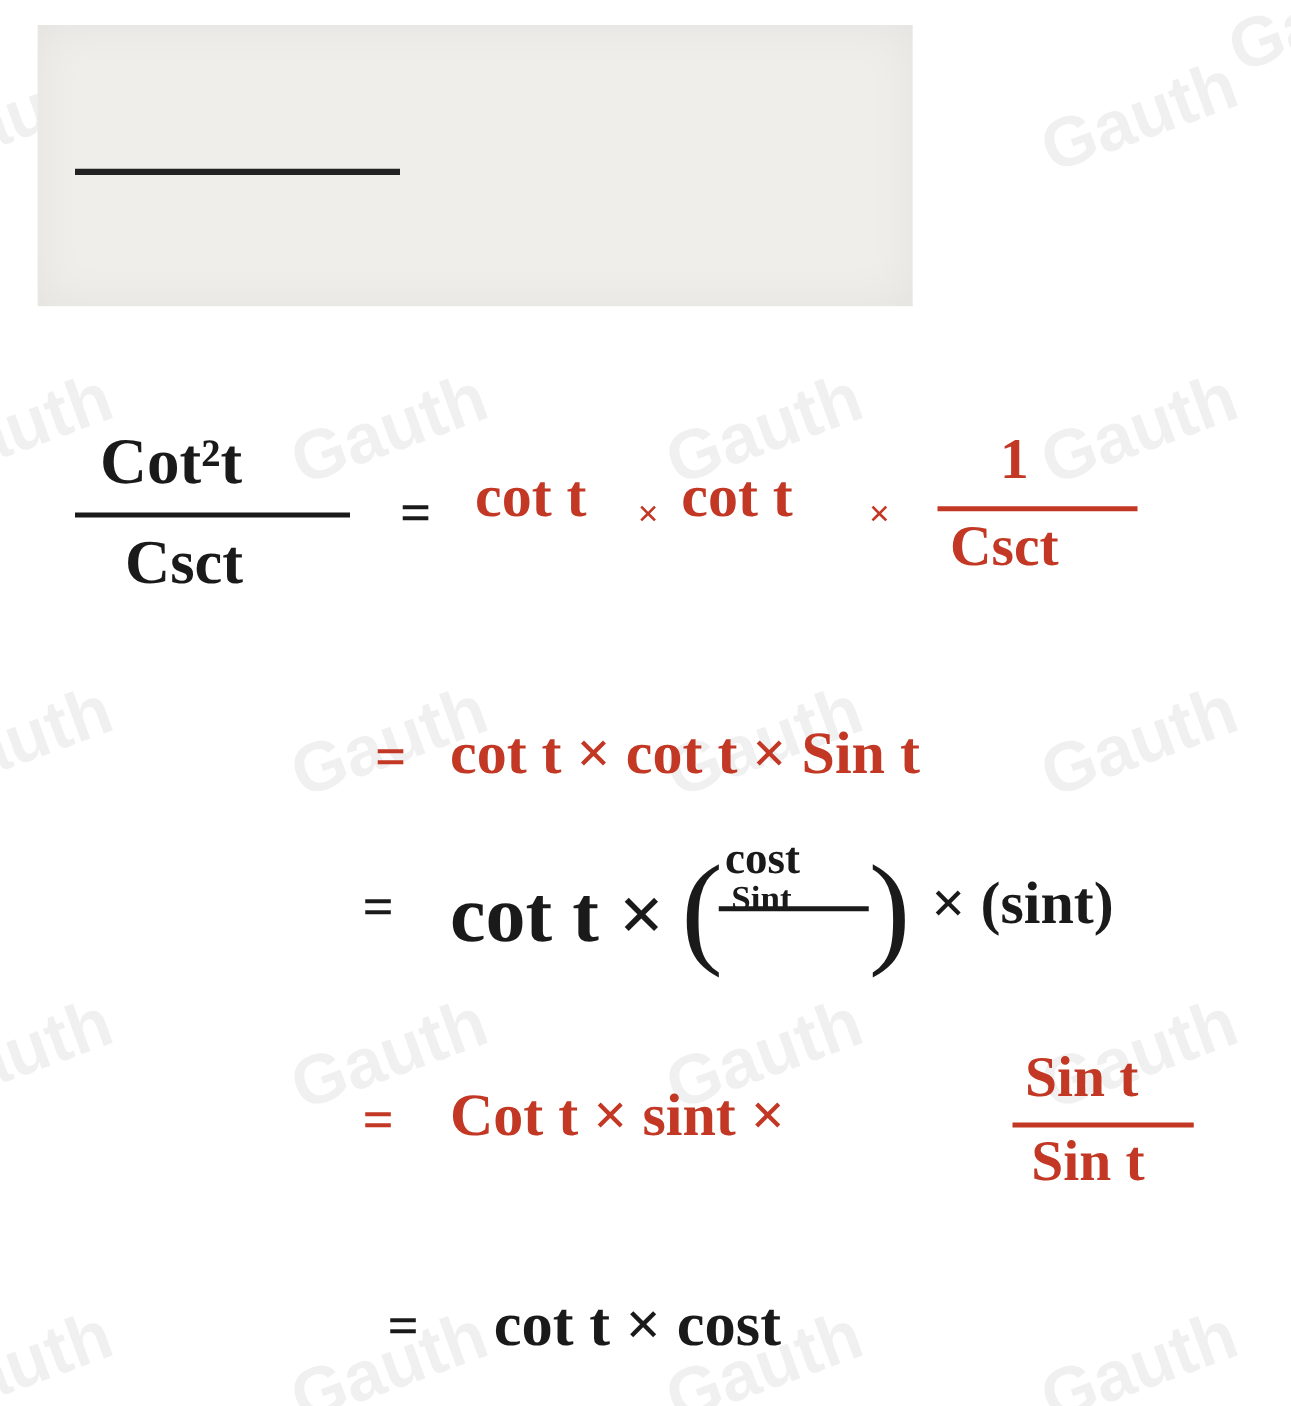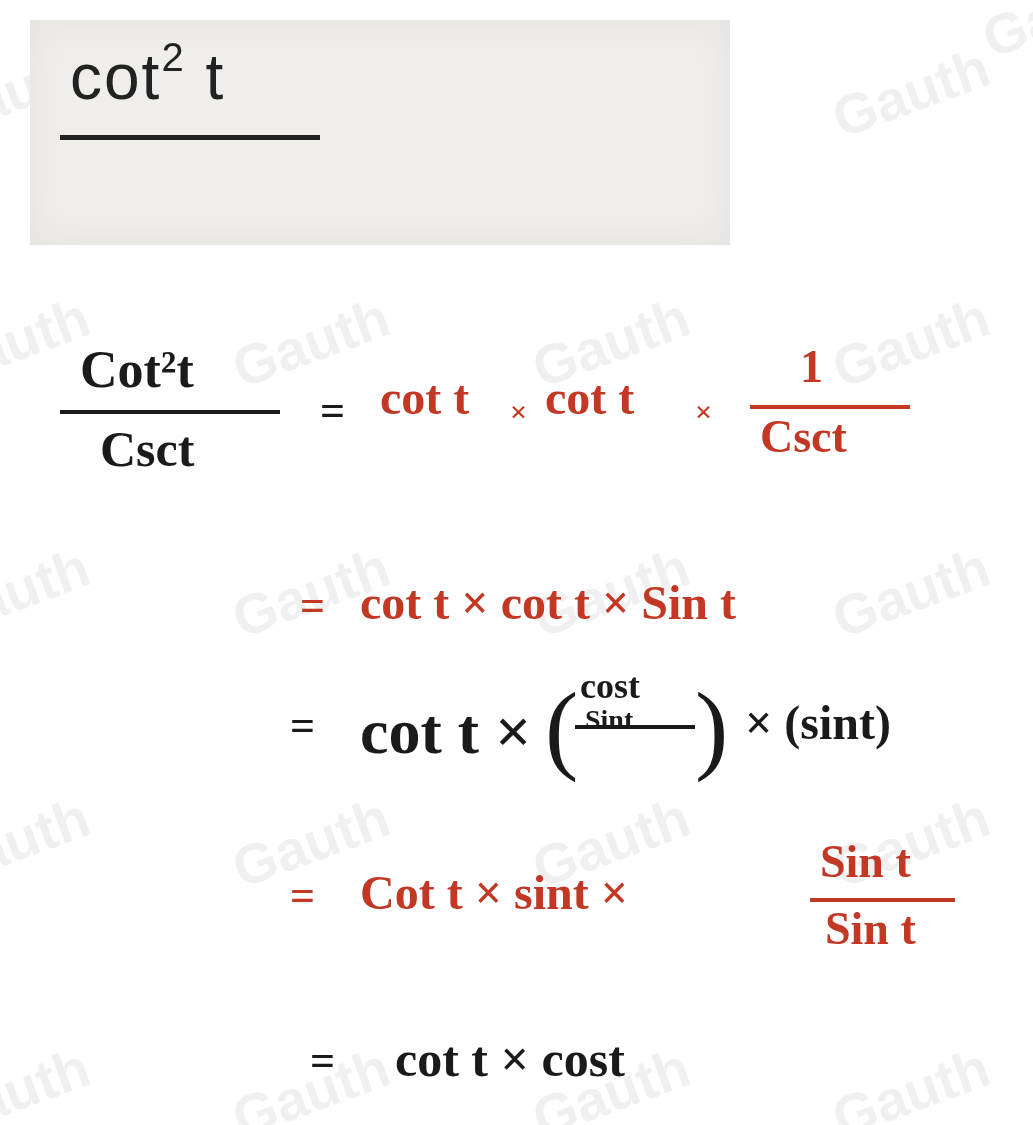--- a/index.html
+++ b/index.html
@@ -87,23 +87,20 @@
 <span class="wm" style="left:230px; top:810px;">Gauth</span>
 <span class="wm" style="left:530px; top:810px;">Gauth</span>
 <span class="wm" style="left:830px; top:810px;">Gauth</span>
 
 <span class="wm" style="left:-70px; top:1060px;">Gauth</span>
 <span class="wm" style="left:230px; top:1060px;">Gauth</span>
 <span class="wm" style="left:530px; top:1060px;">Gauth</span>
 <span class="wm" style="left:830px; top:1060px;">Gauth</span>
 
 <div class="problem-box">
-  <div class="num">
-    <span>cot</span><sup>2</sup><span> t</span>
-  </div>
   <div class="bar"></div>
 </div>
 
 <span class="hw black" style="left:80px;  top:340px; font-size:52px;">Cot²t</span>
 <div class="hbar" style="left:60px;  top:410px; width:220px;"></div>
 <span class="hw black" style="left:100px; top:420px; font-size:50px;">Csct</span>
 
 <span class="hw black" style="left:320px; top:385px; font-size:44px;">=</span>
 
 <span class="hw red" style="left:380px; top:370px; font-size:48px;">cot t</span>

